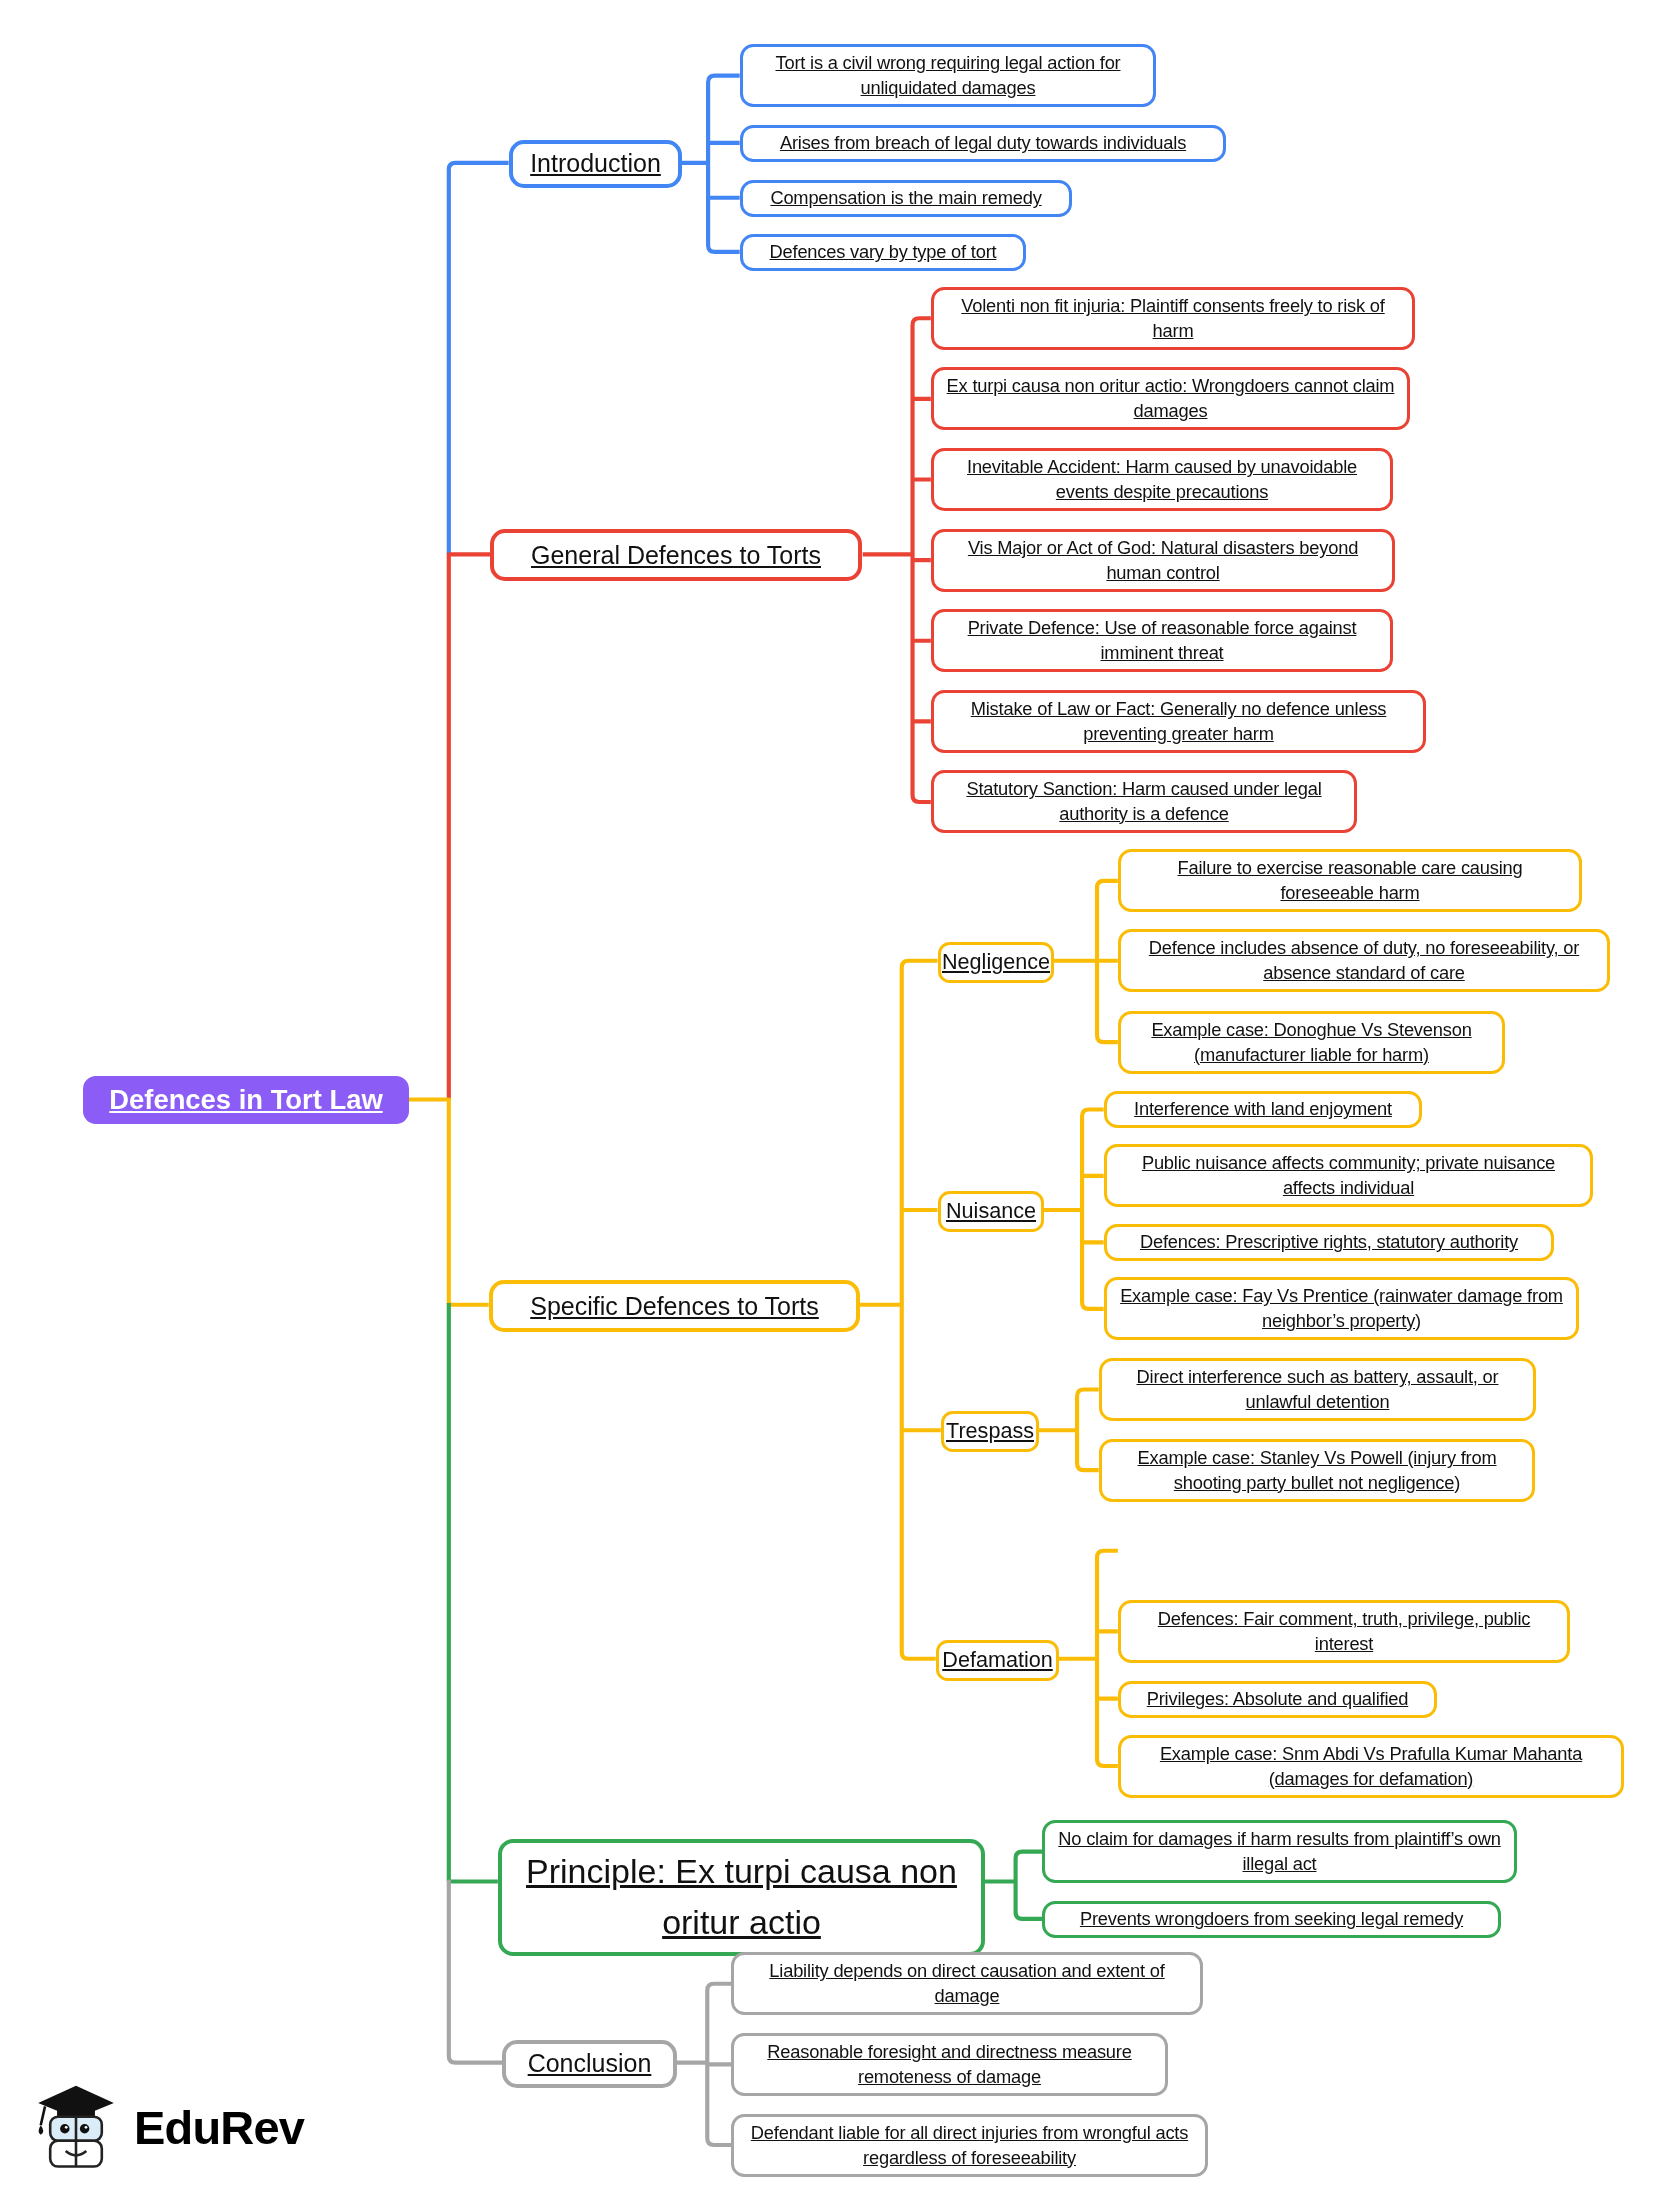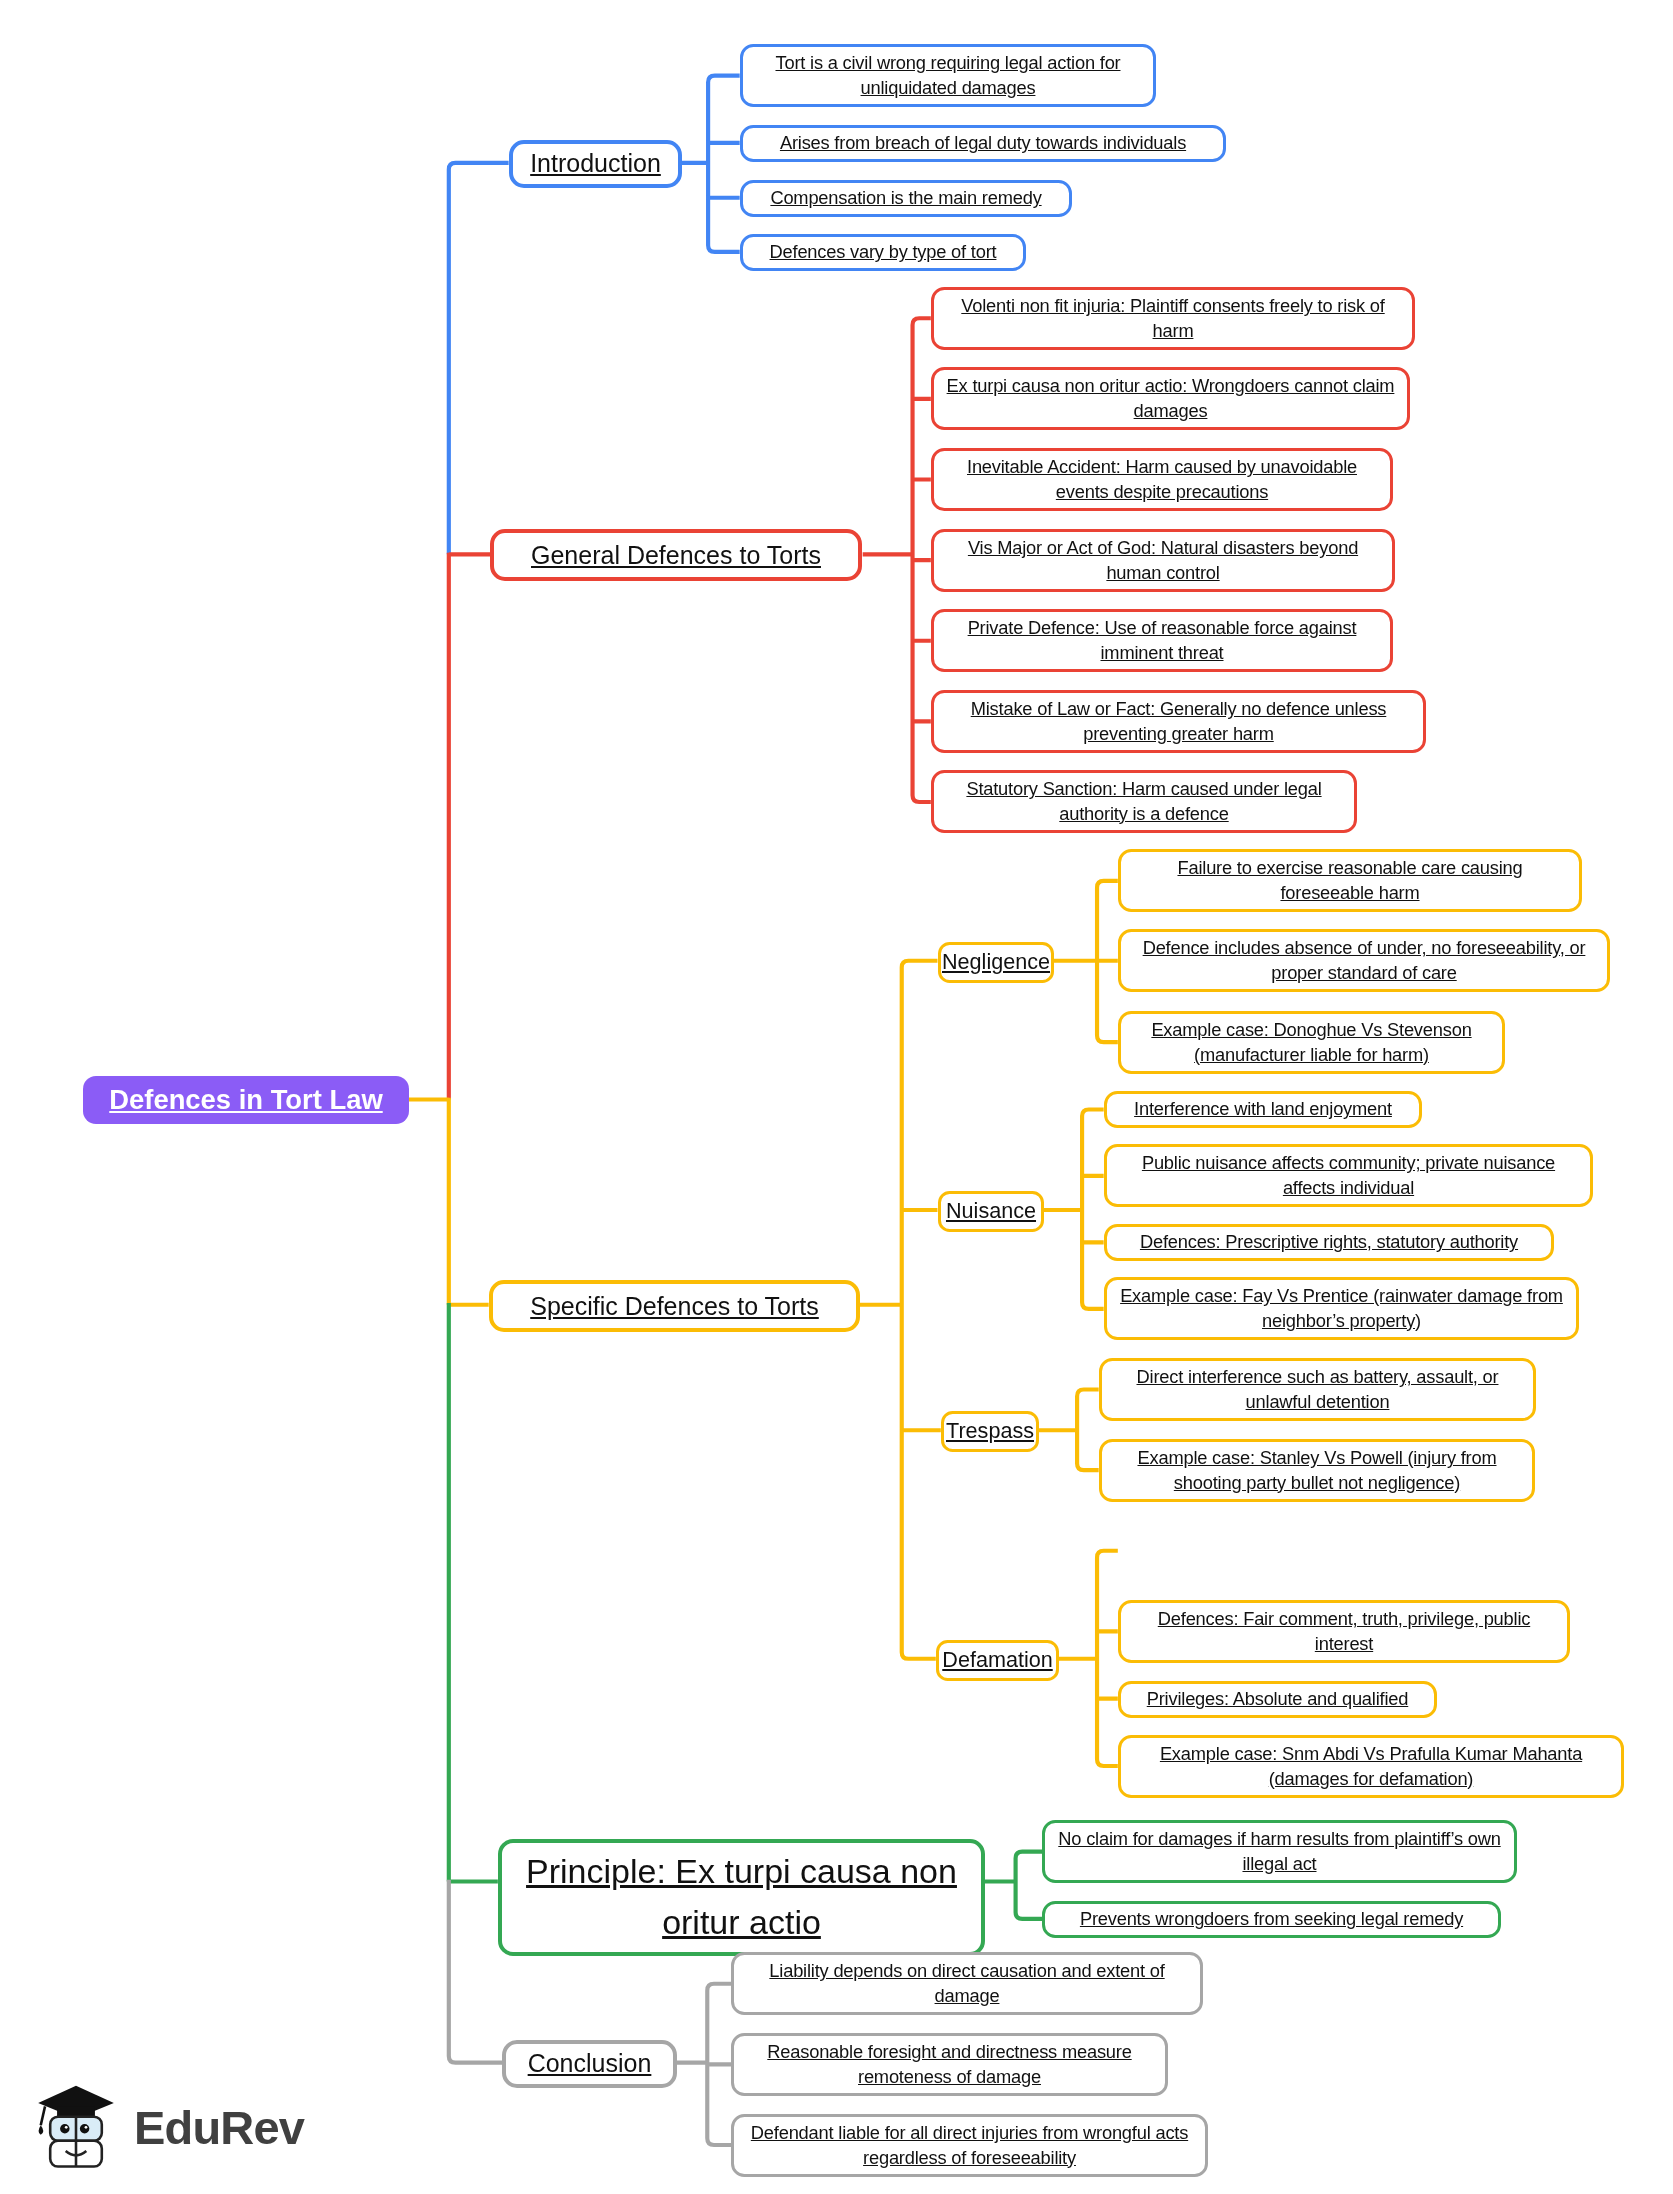--- a/index.html
+++ b/index.html
@@ -15,21 +15,21 @@
   .plabel{font-size:34px;border-width:4.2px;border-radius:15px;line-height:1.5;}
   .sublabel{font-size:21.6px;white-space:nowrap;border-radius:11.6px;}
   .root-node{background:#8b5cf6;color:#ffffff;font-weight:bold;font-size:27.4px;
              border:none;border-radius:13px;white-space:nowrap;padding:5px 16.6px;}
   .c-blue{border-color:#4285F4;}
   .c-red{border-color:#EA4335;}
   .c-yellow{border-color:#FBBC05;}
   .c-green{border-color:#34A853;}
   .c-gray{border-color:#A6A6A6;}
   .logo{position:absolute;left:33px;top:2082px;display:flex;align-items:center;gap:15px;}
-  .wordmark{font-size:47px;font-weight:bold;color:#404040;letter-spacing:-0.8px;}
+  .wordmark{font-size:47px;font-weight:bold;color:#000000;letter-spacing:-0.8px;}
 </style>
 </head>
 <body>
 
 <div class="canvas">
 
   <svg class="wires" width="1673" height="2194" viewBox="0 0 2013 2640" fill="none" stroke-width="5">
 
     <path stroke="#4285F4" d="M612 196 H548 Q540 196 540 204 V667"></path>
     <path stroke="#4285F4" d="M820 196 H852 M890 91 H860 Q852 91 852 99 V295 Q852 303 860 303 H890 M852 172 H890 M852 238 H890"></path>
@@ -71,21 +71,21 @@
   <div class="node leaf c-red" style="left:931px;top:609px;width:462px;min-height:63px">Private Defence: Use of reasonable force against imminent threat</div>
   <div class="node leaf c-red" style="left:931px;top:690px;width:495px;min-height:63px">Mistake of Law or Fact: Generally no defence unless preventing greater harm</div>
   <div class="node leaf c-red" style="left:931px;top:770px;width:426px;min-height:63px">Statutory Sanction: Harm caused under legal authority is a defence</div>
 
   <div class="node sublabel c-yellow" style="left:938px;top:942px;width:116px;min-height:38px">Negligence</div>
   <div class="node sublabel c-yellow" style="left:938px;top:1191px;width:106px;min-height:38px">Nuisance</div>
   <div class="node sublabel c-yellow" style="left:941px;top:1411px;width:98px;min-height:38px">Trespass</div>
   <div class="node sublabel c-yellow" style="left:936px;top:1640px;width:123px;min-height:38px">Defamation</div>
 
   <div class="node leaf c-yellow" style="left:1118px;top:849px;width:464px;min-height:63px">Failure to exercise reasonable care causing foreseeable harm</div>
-  <div class="node leaf c-yellow" style="left:1118px;top:929px;width:492px;min-height:63px">Defence includes absence of under, no foreseeability, or proper standard of care</div>
+  <div class="node leaf c-yellow" style="left:1118px;top:929px;width:492px;min-height:63px">Defence includes absence of duty, no foreseeability, or absence standard of care</div>
   <div class="node leaf c-yellow" style="left:1118px;top:1011px;width:387px;min-height:63px">Example case: Donoghue Vs Stevenson (manufacturer liable for harm)</div>
 
   <div class="node leaf one c-yellow" style="left:1104px;top:1091px;width:318px;min-height:37px">Interference with land enjoyment</div>
   <div class="node leaf c-yellow" style="left:1104px;top:1144px;width:489px;min-height:63px">Public nuisance affects community; private nuisance affects individual</div>
   <div class="node leaf one c-yellow" style="left:1104px;top:1224px;width:450px;min-height:37px">Defences: Prescriptive rights, statutory authority</div>
   <div class="node leaf c-yellow" style="left:1104px;top:1277px;width:475px;min-height:63px">Example case: Fay Vs Prentice (rainwater damage from neighbor’s property)</div>
 
   <div class="node leaf c-yellow" style="left:1099px;top:1358px;width:437px;min-height:63px">Direct interference such as battery, assault, or unlawful detention</div>
   <div class="node leaf c-yellow" style="left:1099px;top:1439px;width:436px;min-height:63px">Example case: Stanley Vs Powell (injury from shooting party bullet not negligence)</div>
 

